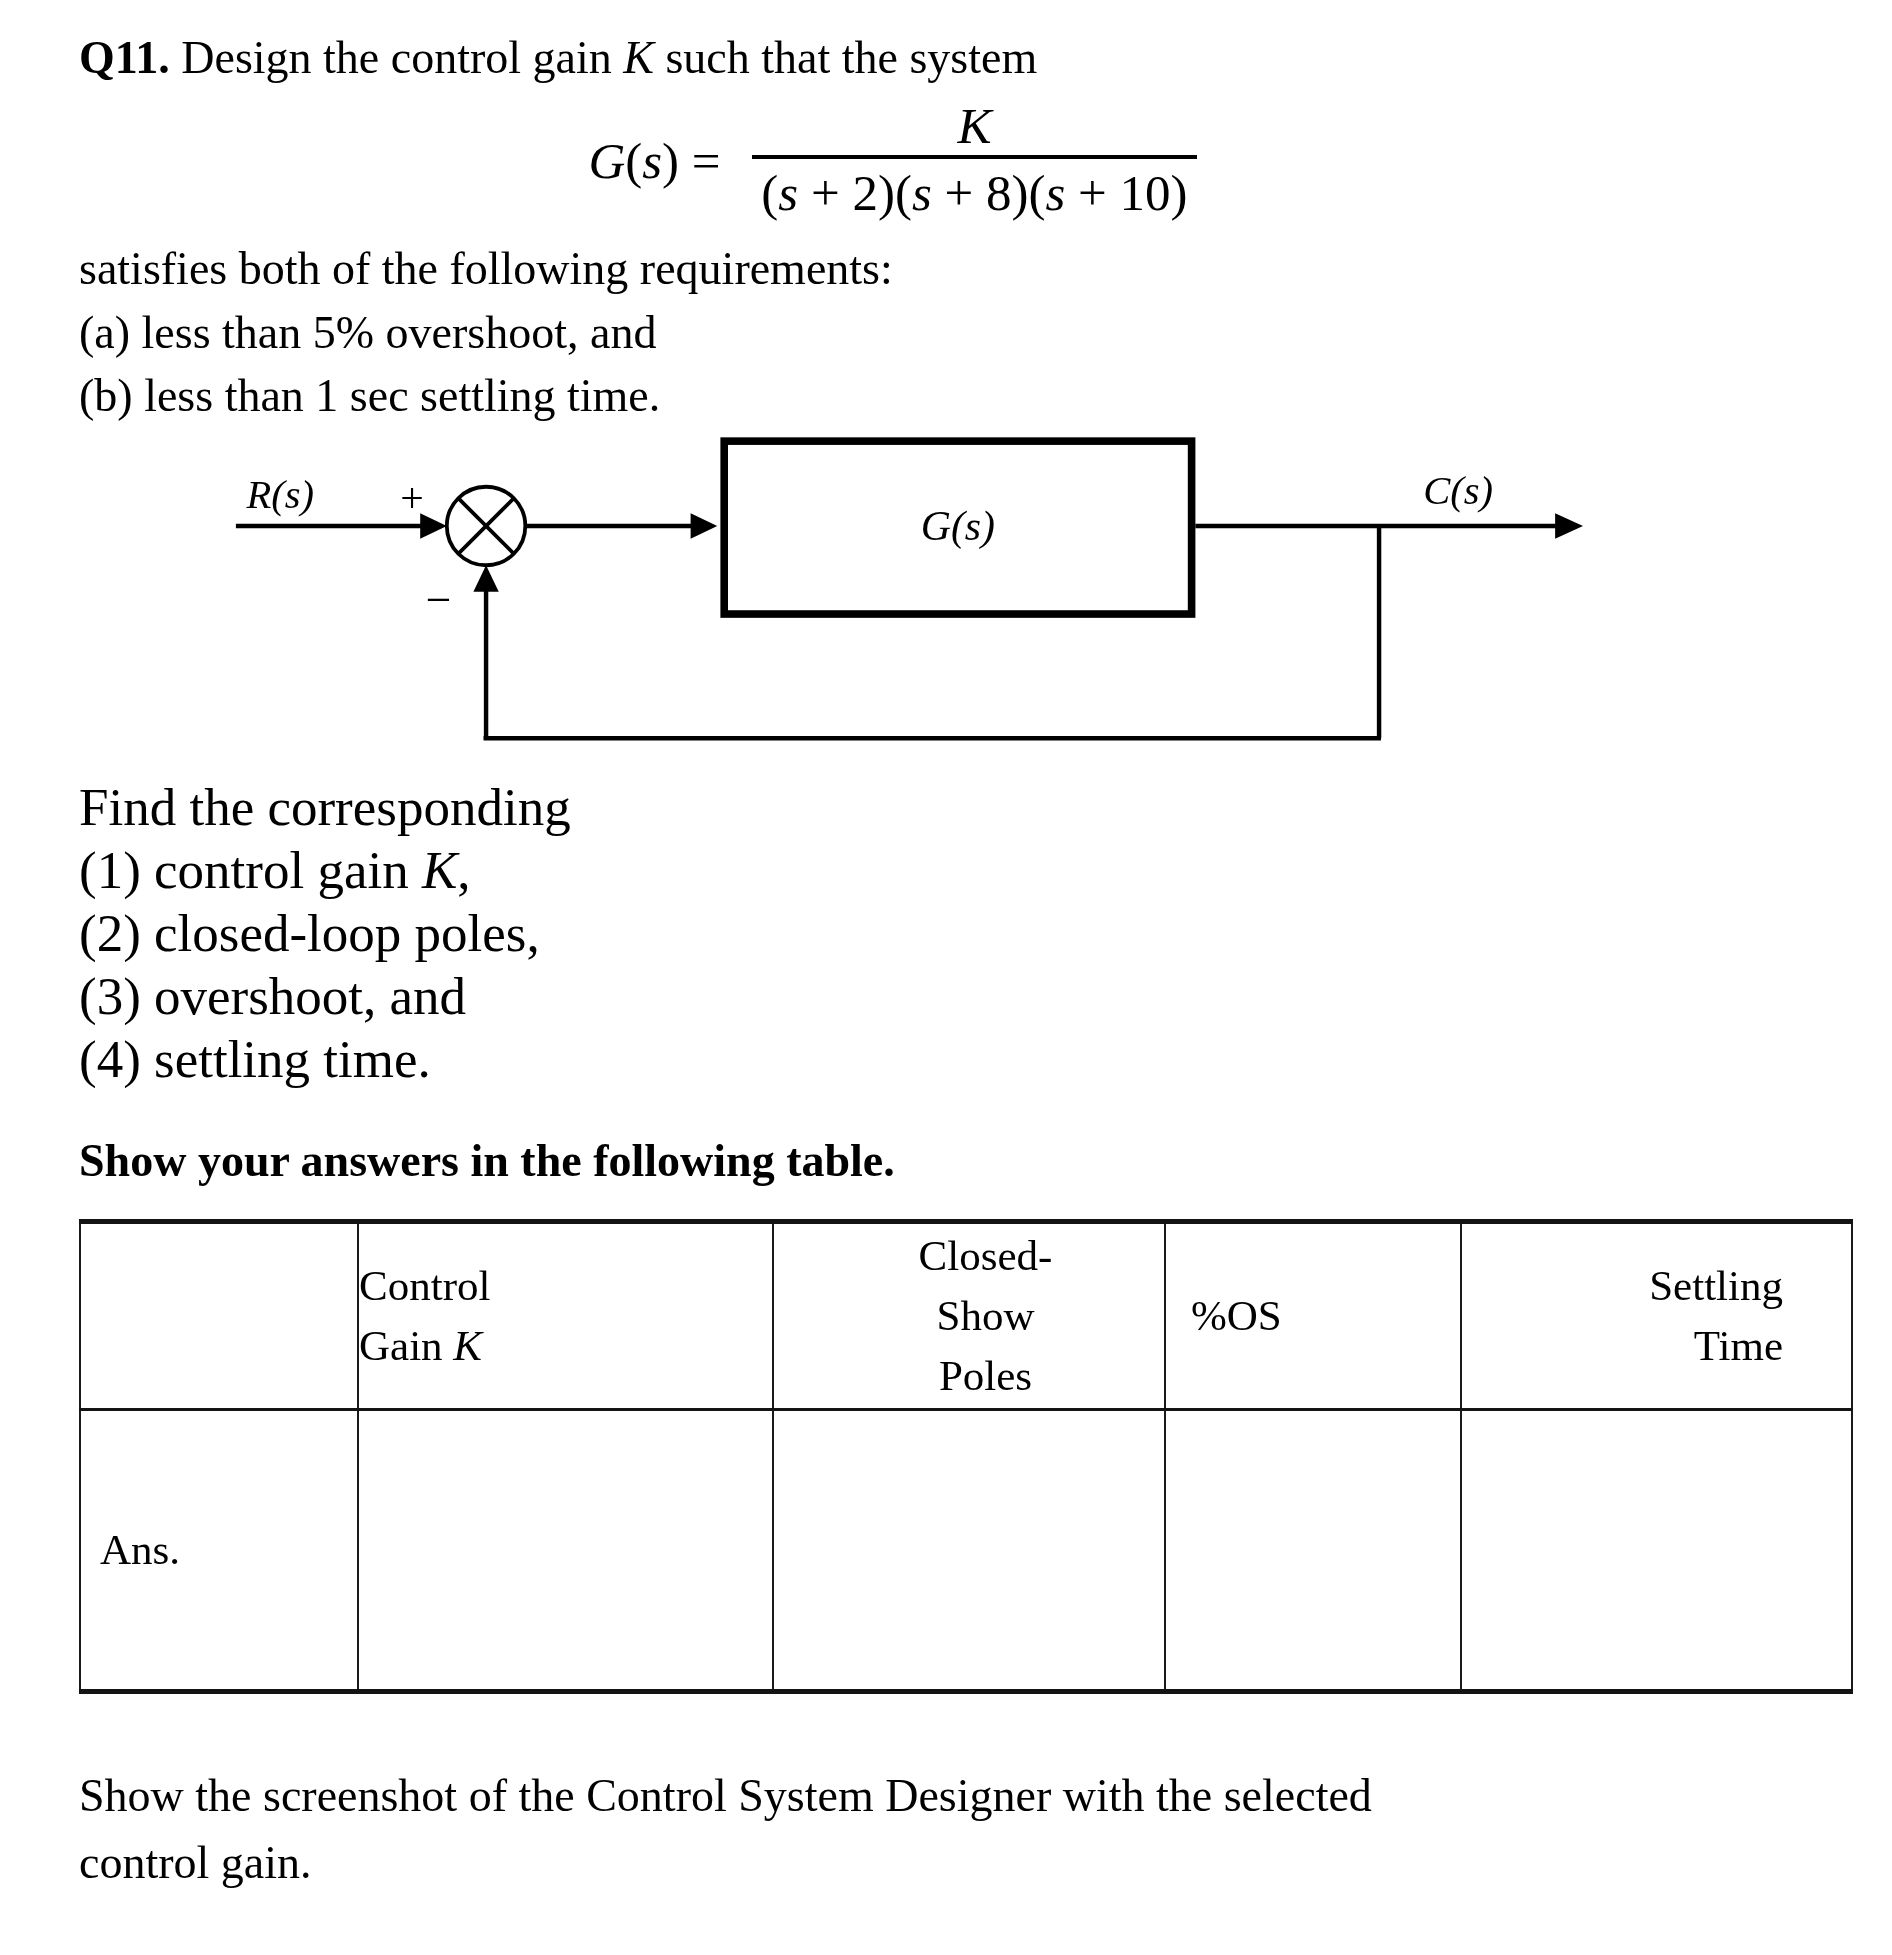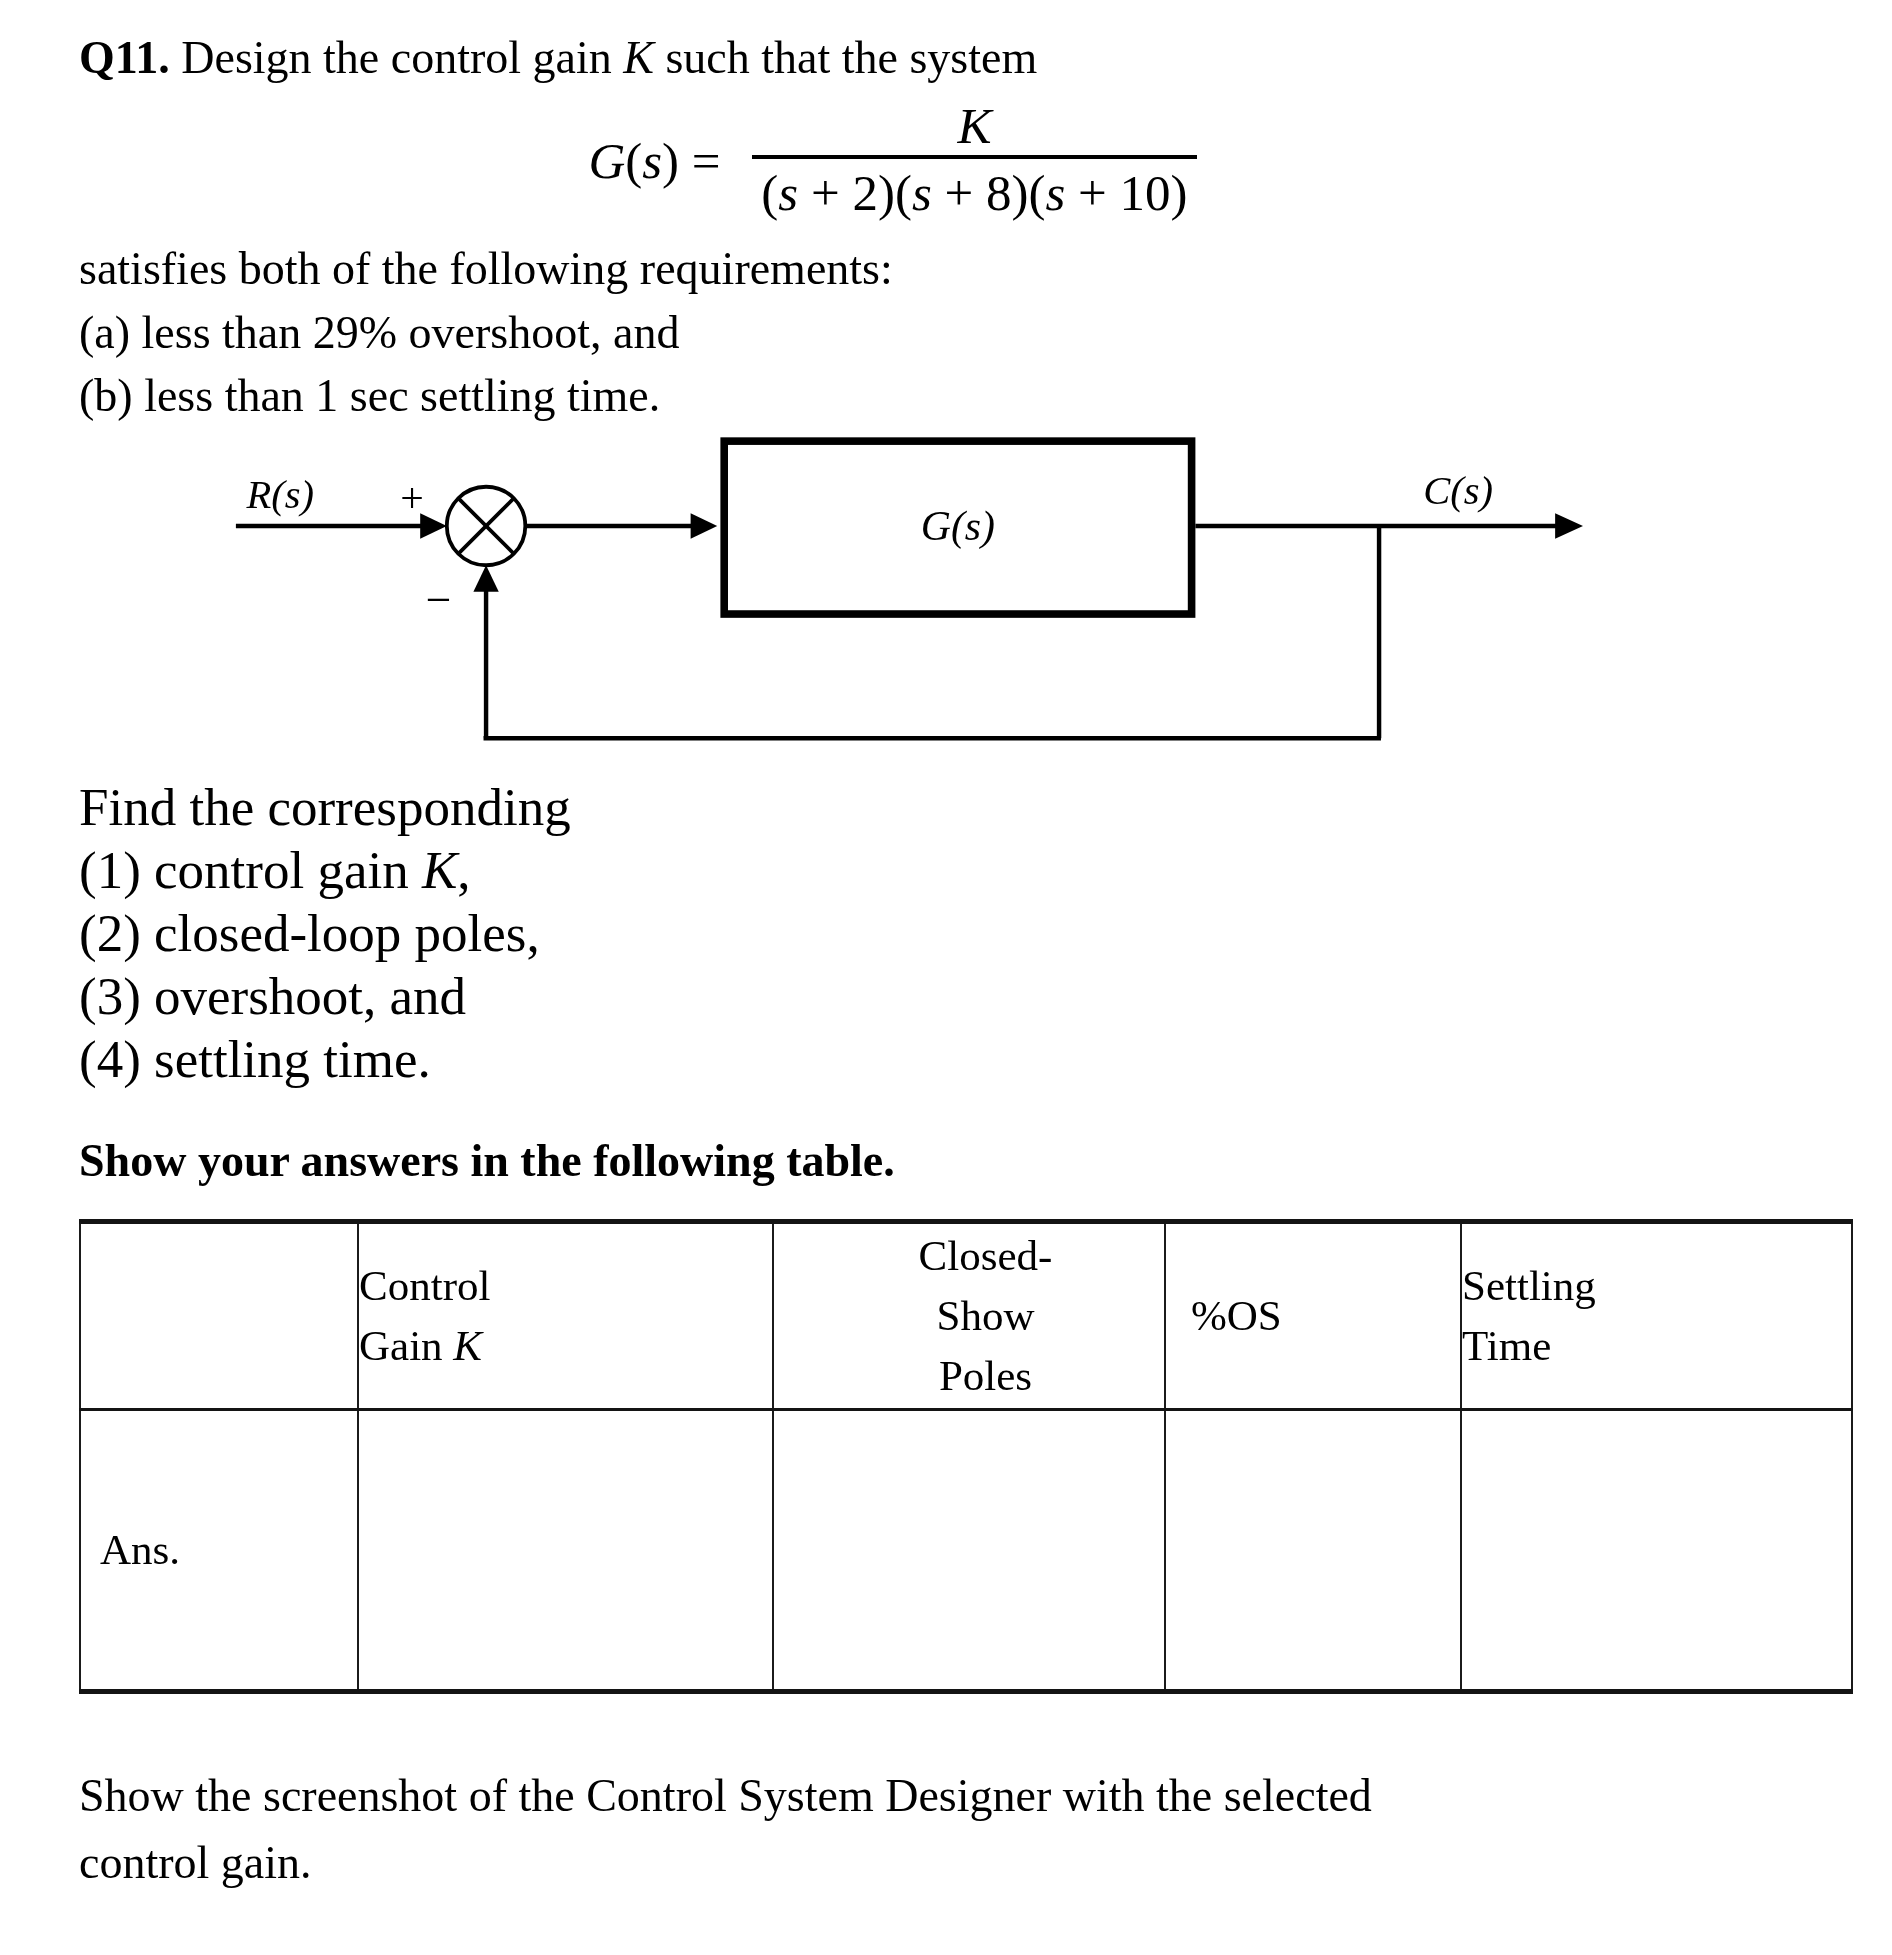--- a/index.html
+++ b/index.html
@@ -46,21 +46,21 @@
     font-size:43px;
   }
   table.answers{border-top:5px solid #141414;border-bottom:5px solid #141414;}
   .answers td{border:2.5px solid #1b1b1b;vertical-align:middle;padding:0;}
   .answers tr.hrow td{height:184px;border-bottom:3.8px solid #141414;}
   .answers tr.arow td{height:278px;}
   .tline{line-height:60px;}
   td.h2{text-align:left;}
   td.h3{padding-left:33px;text-align:center;}
   td.h4{padding-left:25px;text-align:left;}
-  td.h5{text-align:left;padding-right:86px;}
+  td.h5{text-align:right;padding-right:68px;}
   td.ansc{padding-left:19px;text-align:left;}
 
   .footer{margin:68px 0 0 79px;font-size:46px;line-height:67px;}
 </style>
 </head>
 <body>
 
 <div class="doc">
 
   <div class="title"><span class="bd">Q11.</span><span> Design the control gain </span><span class="it">K</span><span> such that the system</span></div>
@@ -70,21 +70,21 @@
     <span class="frac">
       <span class="num"><span class="it">K</span></span>
       <span class="bar"></span>
       <span class="den"><span>(</span><span class="it">s</span><span> + 2)(</span><span class="it">s</span><span> + 8)(</span><span class="it">s</span><span> + 10)</span></span>
     </span>
   </div>
 
   <div class="p-satisfies">satisfies both of the following requirements:</div>
 
   <div class="req-block">
-    <div class="req">(a) less than 29% overshoot, and</div>
+    <div class="req">(a) less than 5% overshoot, and</div>
     <div class="req">(b) less than 1 sec settling time.</div>
   </div>
 
   <svg class="diagram-svg" width="1893" height="323" viewBox="0 0 2984 510">
 
     <text x="440" y="122" font-size="64" font-style="italic" text-anchor="middle">R(s)</text>
     <text x="648" y="128" font-size="66" text-anchor="middle">+</text>
     <line x1="370" y1="150" x2="666" y2="150" stroke="#000" stroke-width="7"></line>
     <polygon points="703,150 661,130 661,170" fill="#000"></polygon>
 

